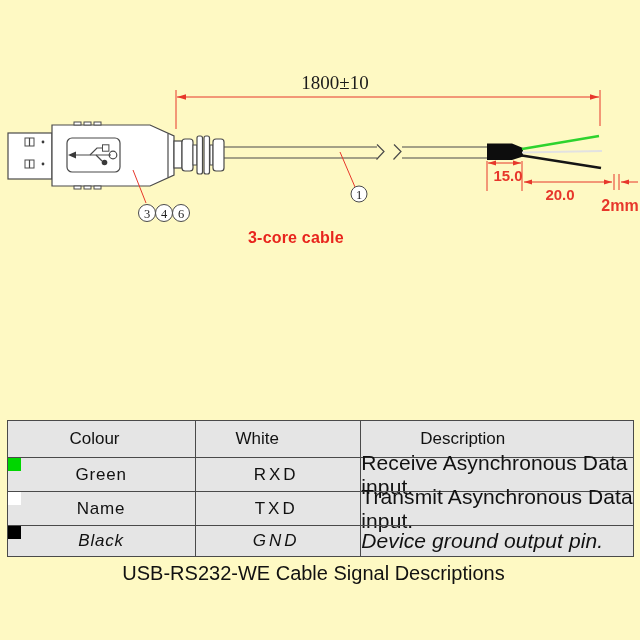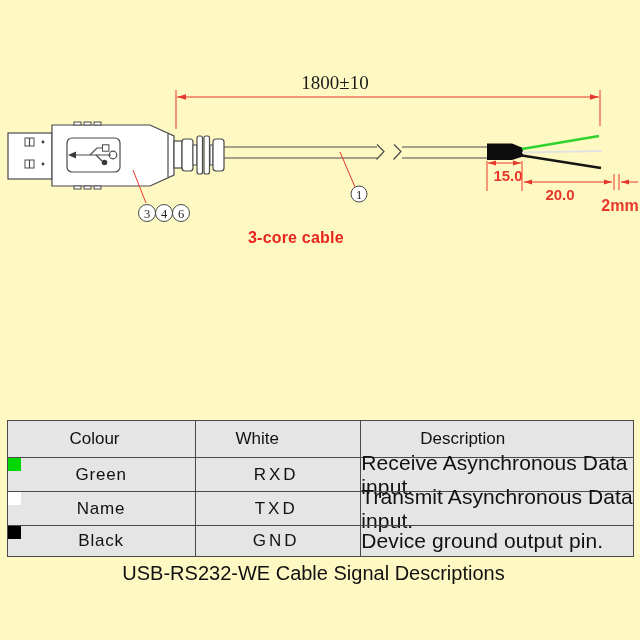--- a/index.html
+++ b/index.html
@@ -195,21 +195,21 @@
         <span class="cell-txt">Name</span>
       </div>
       <div class="c-name">
           <span class="name-txt">TXD</span>
         </div>
       <div class="c-desc">
           <span class="desc-txt">Transmit Asynchronous Data input.</span>
         </div>
     </div>
 
-    <div class="t-row" style="height:30px;">
+    <div class="t-row" style="height:30px;font-style:italic;">
       <div class="c-colour">
         <svg class="swatch" width="13" height="13">
           <rect width="13" height="13" fill="#000000"></rect>
         </svg>
         <span class="cell-txt">Black</span>
       </div>
       <div class="c-name">
           <span class="name-txt">GND</span>
         </div>
       <div class="c-desc">

